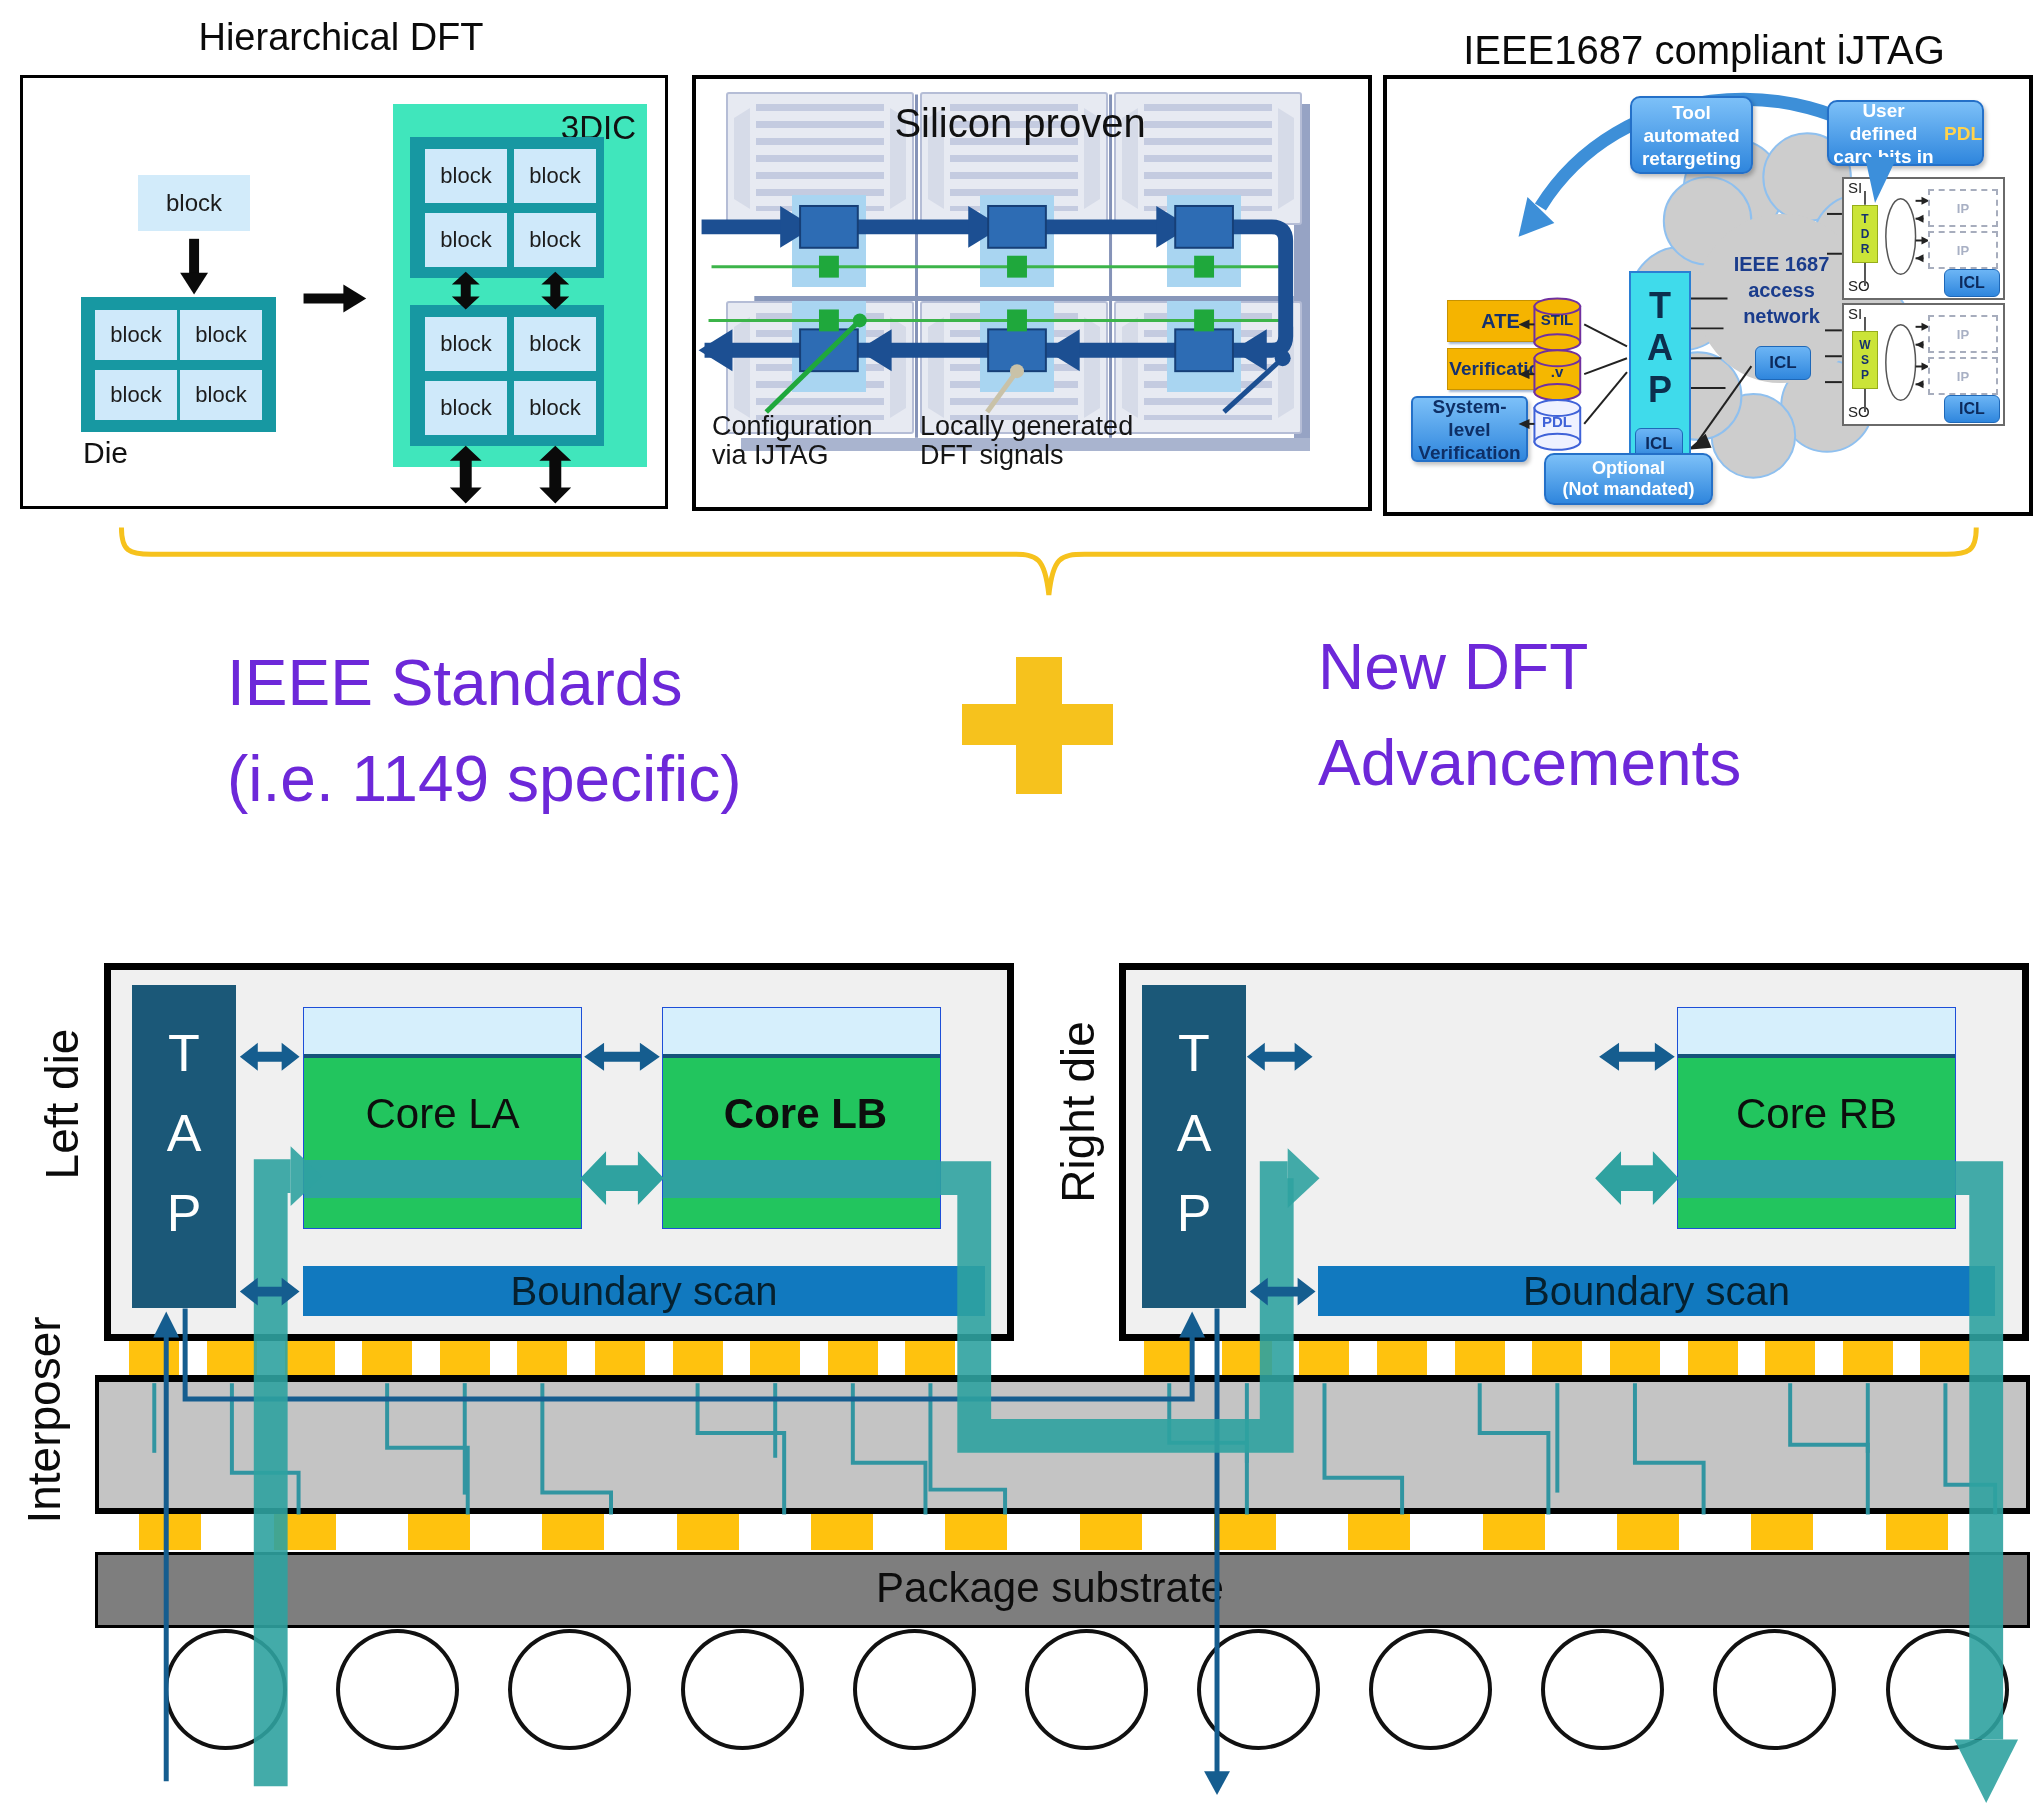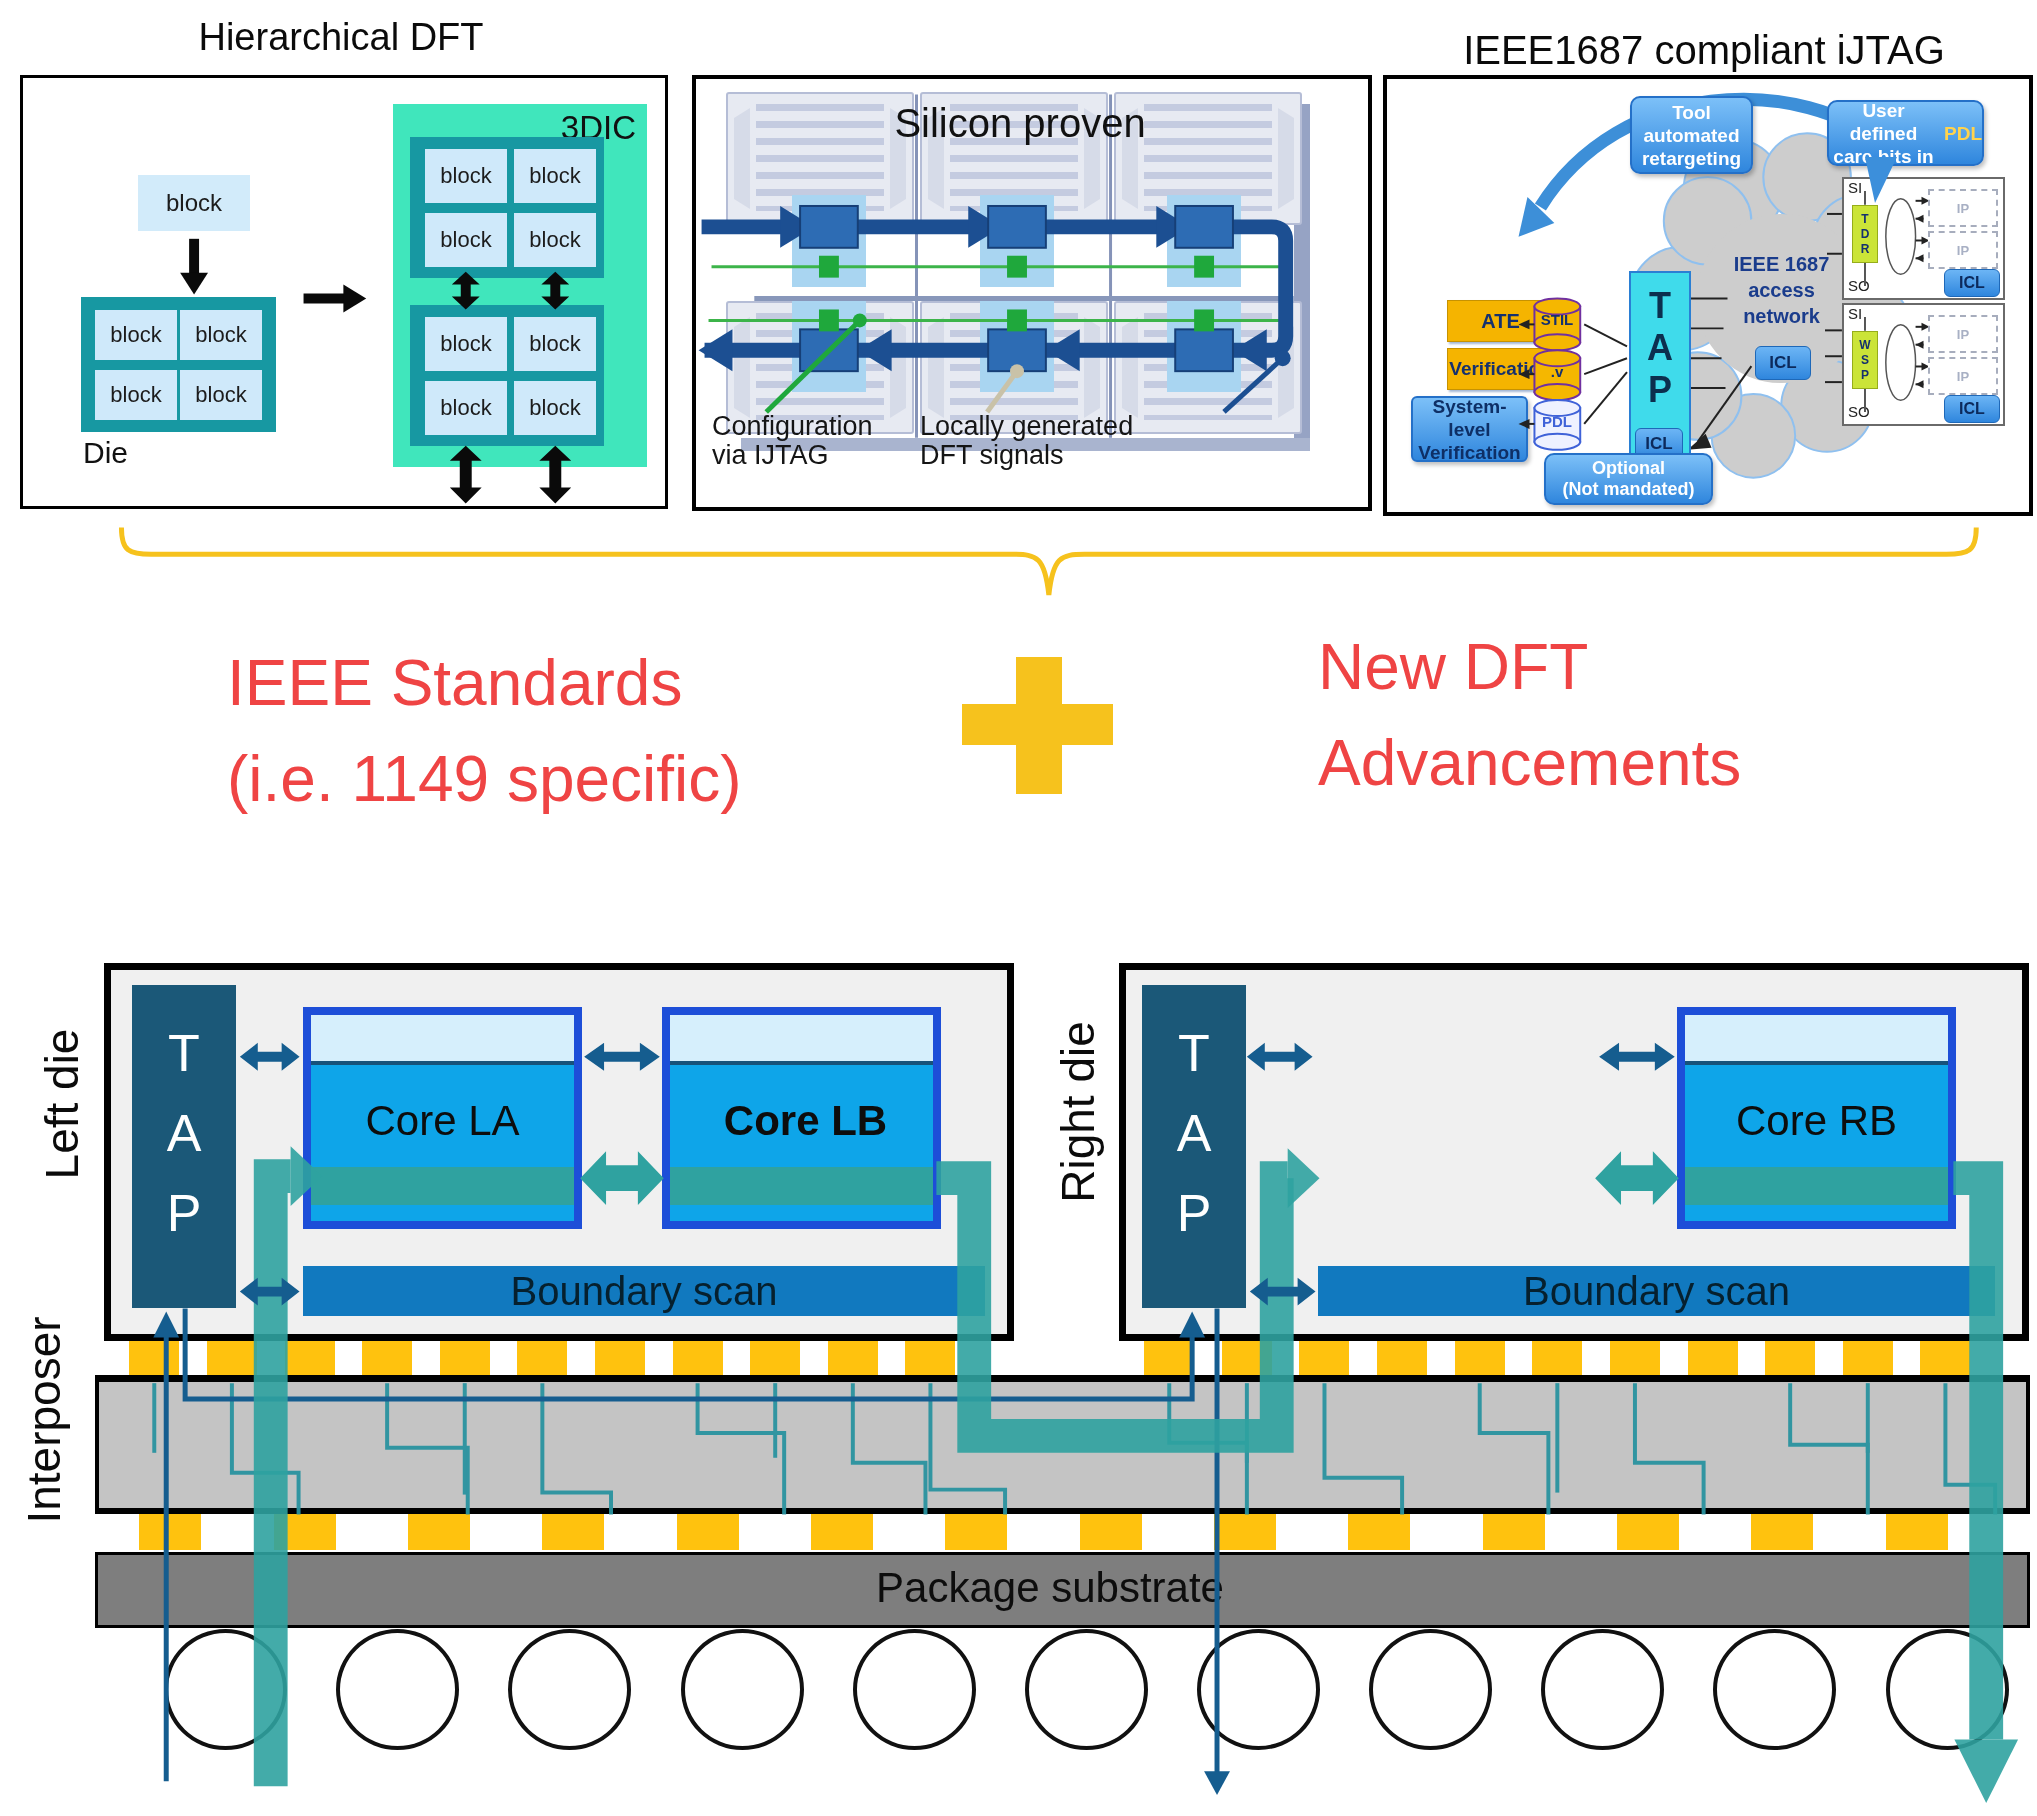--- a/index.html
+++ b/index.html
@@ -28,25 +28,25 @@
   .module{background:#fff;border:2px solid #6a6a6a;}
   .tile{background:#e7eaf2;border:2px solid #b5bdd6;border-radius:3px;}
   .tilestripes{position:absolute;left:28px;right:28px;top:10px;bottom:12px;
                background:repeating-linear-gradient(180deg,#c4cbe0 0 7px,#e7eaf2 7px 17px);}
   .tileside{position:absolute;top:14px;bottom:14px;width:16px;background:#d6dbe8;}
   .pad{background:#a9d5f1;}
   .bump{background:#ffc20e;}
   .ball{background:#fff;border:4px solid #111;border-radius:50%;}
   .die{background:#f0f0f0;border:7px solid #000;}
   .tap{background:#1b5878;color:#fff;}
-  .core{background:#0ea5e9;border:8px solid #1d4ed8;}
+  .core{background:#22c55e;border:1px solid #1d4ed8;}
   .corelbl{font-size:42px;color:#0d0d0d;}
   .bscan{background:#1179bf;color:#06202e;font-size:40px;display:flex;align-items:center;justify-content:center;}
   .vlabel{font-size:46px;color:#0b0b0b;text-align:center;transform:rotate(-90deg);}
-  .bigtext{font-size:64px;line-height:1.5;color:#ef4444;}
+  .bigtext{font-size:64px;line-height:1.5;color:#6d28d9;}
   .plusbar{background:#f6c21d;}
   .annot{font-size:27px;line-height:29px;color:#151515;}
 </style>
 </head>
 <body>
 
 <div id="canvas">
 
   <div class="abs ctr ptitle" style="left:20px;top:16px;width:642px;font-size:38px;">Hierarchical DFT</div>
   <div class="abs pbox" style="left:20px;top:75px;width:642px;height:428px;"></div>

